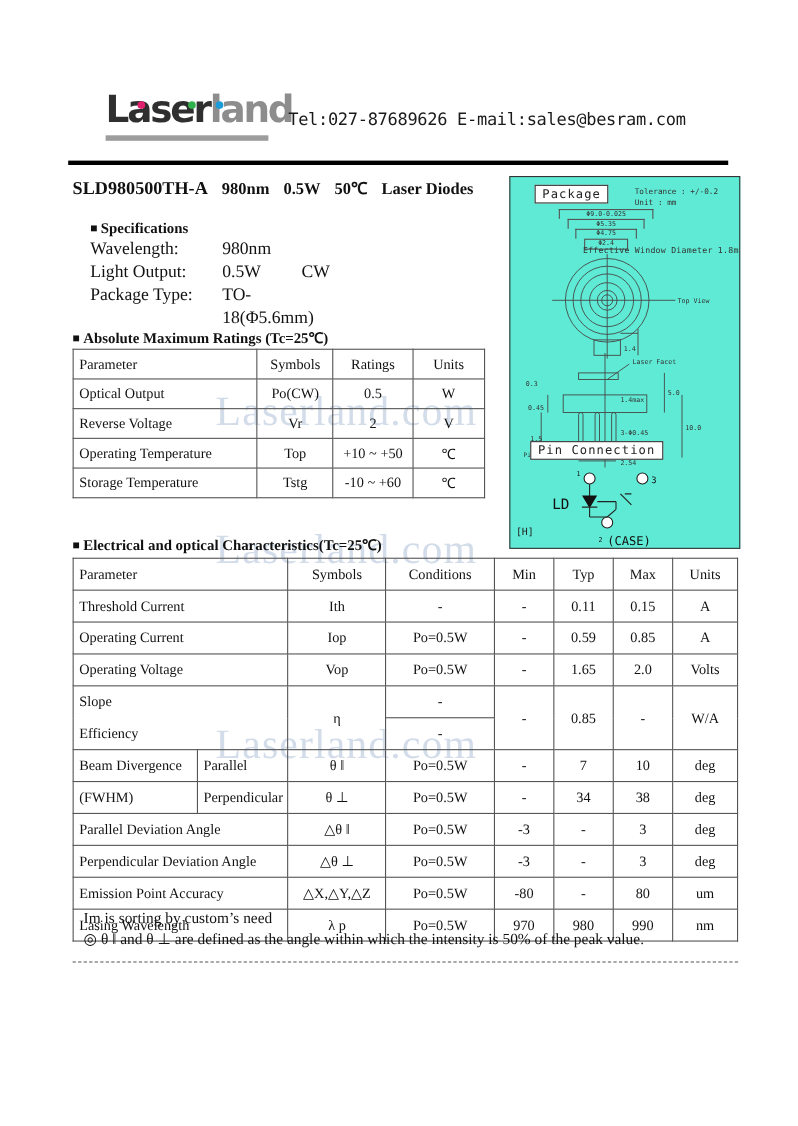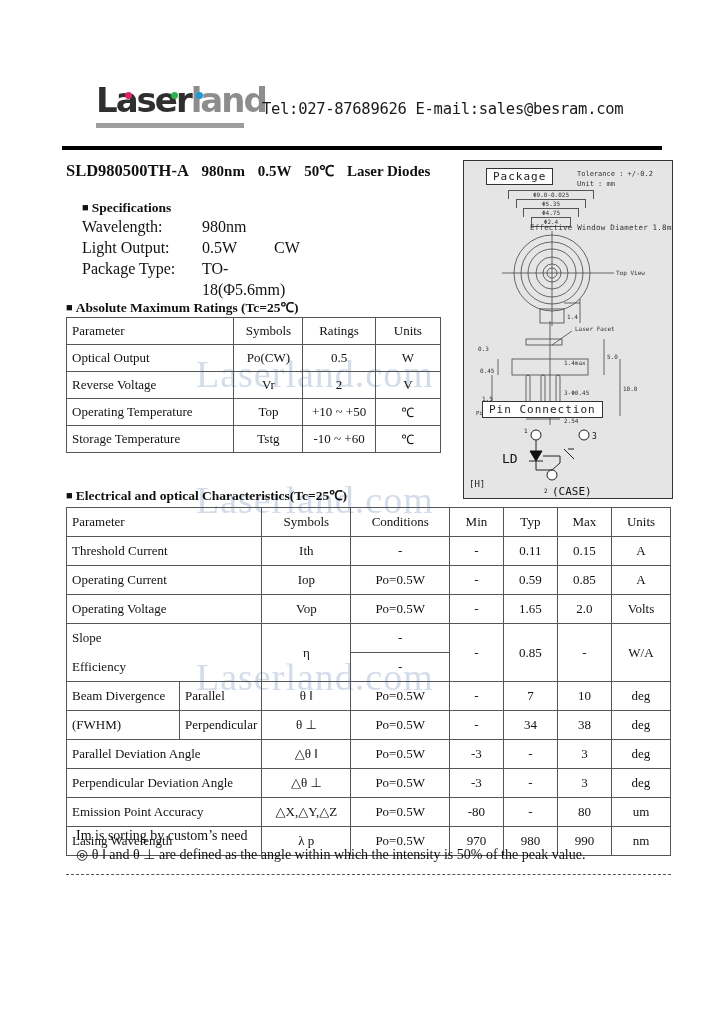--- a/index.html
+++ b/index.html
@@ -115,21 +115,21 @@
   .notes{position:absolute;left:76px;top:827px;z-index:10;font-size:14px;line-height:18px;}
   .notes .n2{margin-top:1px;}
   .dash-rule{
     position:absolute;left:66px;top:874px;width:605px;height:0;
     border-top:1px dashed #555;z-index:10;
   }
 
   
   .pkg{
     position:absolute;left:463px;top:160px;width:208px;height:337px;
-    border:1px solid #333;background:#e5e5e5;z-index:8;overflow:hidden;
+    border:1px solid #333;background:#5eead4;z-index:8;overflow:hidden;
     font-family:"DejaVu Sans Mono", monospace;
   }
   .pkg-label{
     position:absolute;left:22px;top:7px;
     border:1px solid #333;padding:1px 6px;
     font-size:11px;letter-spacing:1px;color:#222;background:#fff;
   }
   .pkg-tol{
     position:absolute;left:113px;top:8px;font-size:7px;line-height:10px;color:#333;white-space:nowrap;
   }

